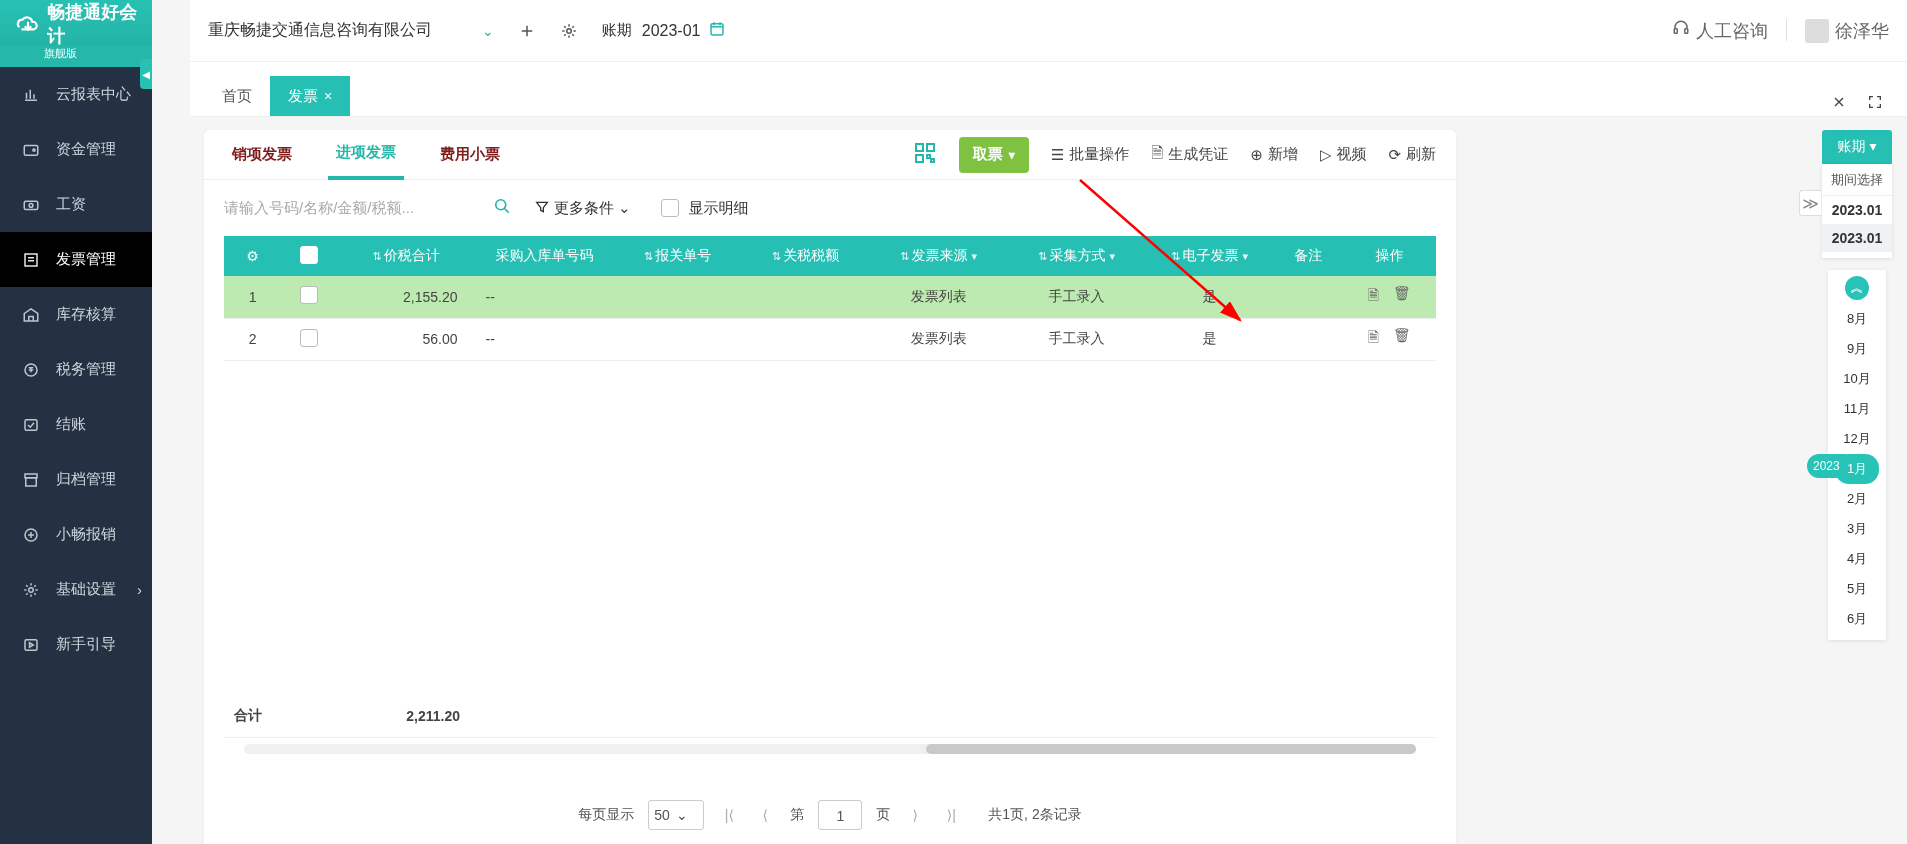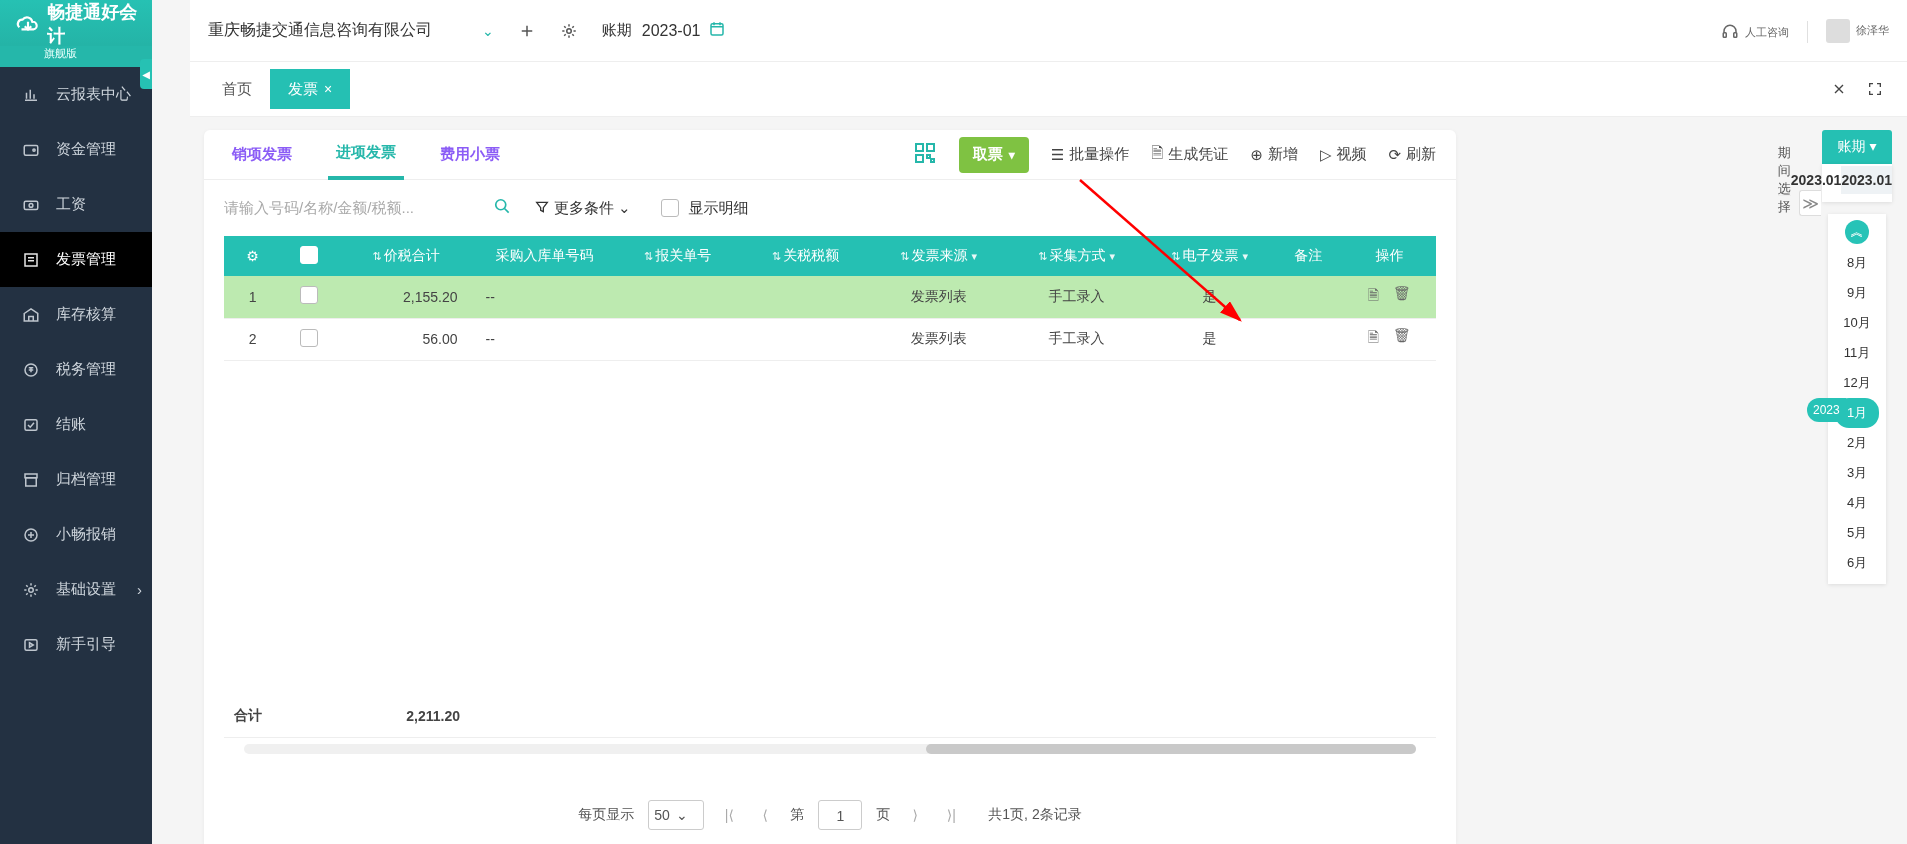--- a/index.html
+++ b/index.html
@@ -22,37 +22,37 @@
   .side-expand { position:absolute; top:59px; right:0; width:12px; height:30px; background:#26c1b3; border-radius:4px 0 0 4px; display:flex; align-items:center; justify-content:center; color:#fff; font-size:10px;}
 
   
   .header { position:absolute; top:0; left:190px; right:0; height:62px; background:#fff; display:flex; align-items:center; padding:0 18px; border-bottom:1px solid #eee;}
   .company-select { display:flex; align-items:center; font-size:16px; color:#333;gap:20px; }
   .company-select .dd { color:#25b7aa; margin-left:30px; font-size:14px;}
   .hdr-btn { margin-left:24px; color:#666; cursor:pointer; display:flex; align-items:center; }
   .hdr-period-lbl { margin-left:24px; color:#333; font-size:15px;}
   .hdr-period-val { margin-left:10px; font-size:16px; color:#333;}
   .hdr-period-cal { margin-left:8px; color:#25b7aa;}
-  .header-right { margin-left:auto; display:flex; align-items:flex-end; gap:18px; color:#666; font-size:11px;}
+  .header-right { margin-left:auto; display:flex; align-items:flex-start; gap:18px; color:#666; font-size:18px;}
   .avatar { width:24px; height:24px; background:#ddd; border-radius:3px;}
   .vdiv { width:1px; height:22px; background:#e0e0e0;}
   .header-right .item{display:flex;align-items:center;gap:6px;}
 
   
-  .tabs { position:absolute; top:62px; left:190px; right:0; height:55px; background:#fff; display:flex; align-items:center; padding-left:14px; border-bottom:1px solid #eee;}
+  .tabs { position:absolute; top:62px; left:190px; right:0; height:55px; background:#fff; display:flex; align-items:flex-end; padding-left:14px; border-bottom:1px solid #eee;}
   .tab { height:40px; padding:0 18px; display:flex; align-items:center; font-size:15px; color:#555; cursor:pointer;}
   .tab.active { background:#25c0b3; color:#fff;}
   .tab.active .close { margin-left:6px; font-size:14px;}
   .tabs .actions{ margin-left:auto; display:flex; align-items:center; gap:8px; padding-right:18px;}
   .tabs .actions .act { width:28px;height:28px;display:flex;align-items:center;justify-content:center;color:#444;cursor:pointer;}
 
   
   .main { position:absolute; top:130px; left:204px; width:1252px; bottom:0; background:#fff; border-radius:6px 6px 0 0; box-shadow:0 1px 4px rgba(0,0,0,.05);}
   .subtabs { display:flex; align-items:center; height:50px; padding:0 20px; border-bottom:1px solid #eee;}
-  .subtab { font-size:15px; color:#8b5cf6; padding:0 8px; height:50px; display:flex; align-items:center; cursor:pointer; font-weight:bold;}
+  .subtab { font-size:15px; color:#7f1d1d; padding:0 8px; height:50px; display:flex; align-items:center; cursor:pointer; font-weight:bold;}
   .subtab.active { color:#25b7aa; border-bottom:4px solid #25b7aa;}
   .subtab + .subtab { margin-left:28px;}
   .subtabs-right { margin-left:auto; display:flex; align-items:center; gap:22px;}
   .qr-btn { color:#25b7aa; }
   .primary-btn { background:#7ac943; background:#7ccb44; background:#7cc644; background:#80c546; color:#fff; height:36px; padding:0 14px; border-radius:4px; display:flex; align-items:center; gap:6px; font-size:15px; cursor:pointer;font-weight:bold;}
   .primary-btn { background:#82c546;}
   .primary-btn { background:#7fc643;}
   .primary-btn { background:#7cc540;}
   .primary-btn { background:#80c446;}
   .primary-btn { background:#82c547;}
@@ -96,21 +96,21 @@
   
   .pager { position:absolute; bottom:14px; left:0; right:0; display:flex; align-items:center; justify-content:center; gap:14px; color:#555; font-size:14px;}
   .pager .sel{width:56px;height:30px;border:1px solid #ccc;border-radius:3px;display:flex;align-items:center;padding:0 5px;gap:6px;}
   .pager .pgbtn{width:22px;height:22px;display:flex;align-items:center;justify-content:center;color:#aaa;cursor:pointer;}
   .pager .pgnum{width:44px;height:30px;border:1px solid #ccc;border-radius:3px;text-align:center;line-height:30px;}
 
   
   .period-panel { position:absolute; top:130px; right:10px; width:80px;  display:flex; flex-direction:column; align-items:center;}
   .period-head { width:70px; height:34px; background:#25c0b3; color:#fff; display:flex; align-items:center; justify-content:center; font-size:14px; border-radius:3px 3px 0 0; cursor:pointer;}
   .period-arrow{position:absolute;top:60px;left:-18px;width:22px;height:26px;background:#fff;border:1px solid #ddd;border-right:0;display:flex;align-items:center;justify-content:center;color:#888;border-radius:3px 0 0 3px;}
-  .period-body { width:70px; background:#fff; box-shadow:0 1px 4px rgba(0,0,0,.1); display:flex; flex-direction:row; align-items:center; padding-bottom:6px;justify-content:flex-end;}
+  .period-body { width:70px; background:#fff; box-shadow:0 1px 4px rgba(0,0,0,.1); display:flex; flex-direction:column; align-items:center; padding-bottom:6px;}
   .period-body .title{width:100%;height:32px;display:flex;align-items:center;justify-content:center;color:#555;font-size:13px;border-bottom:1px solid #eee;}
   .period-body .year{width:100%;height:28px;display:flex;align-items:center;justify-content:center;font-weight:bold;color:#333;font-size:14px;}
   .period-body .year.sel{background:#eef2f5;}
   .period-months{width:58px;background:#fff;box-shadow:0 1px 4px rgba(0,0,0,.1);margin-top:12px;display:flex;flex-direction:column;align-items:center;padding:6px 0;}
   .period-months .up{width:24px;height:24px;border-radius:12px;background:#27c3b7;color:#fff;display:flex;align-items:center;justify-content:center;font-size:13px;margin-bottom:4px;}
   .period-months .m{width:100%;height:30px;display:flex;align-items:center;justify-content:center;color:#333;font-size:13px;cursor:pointer;}
   .period-months .m.cur{background:#27c3b7;color:#fff;border-radius:14px;width:44px;position:relative;}
   .year-badge{position:absolute;left:-28px;top:0;height:24px;background:#27c3b7;color:#fff;font-size:12px;border-radius:12px 0 0 12px;padding:0 6px;display:flex;align-items:center;}
 
   

